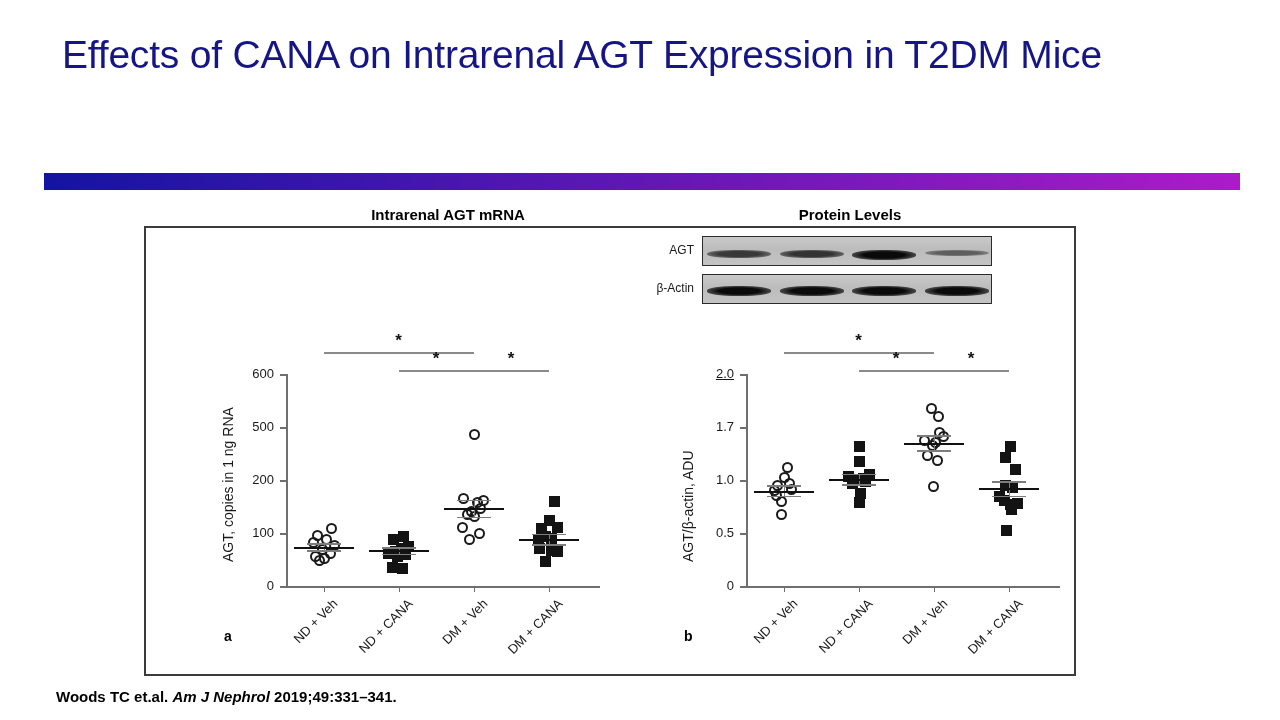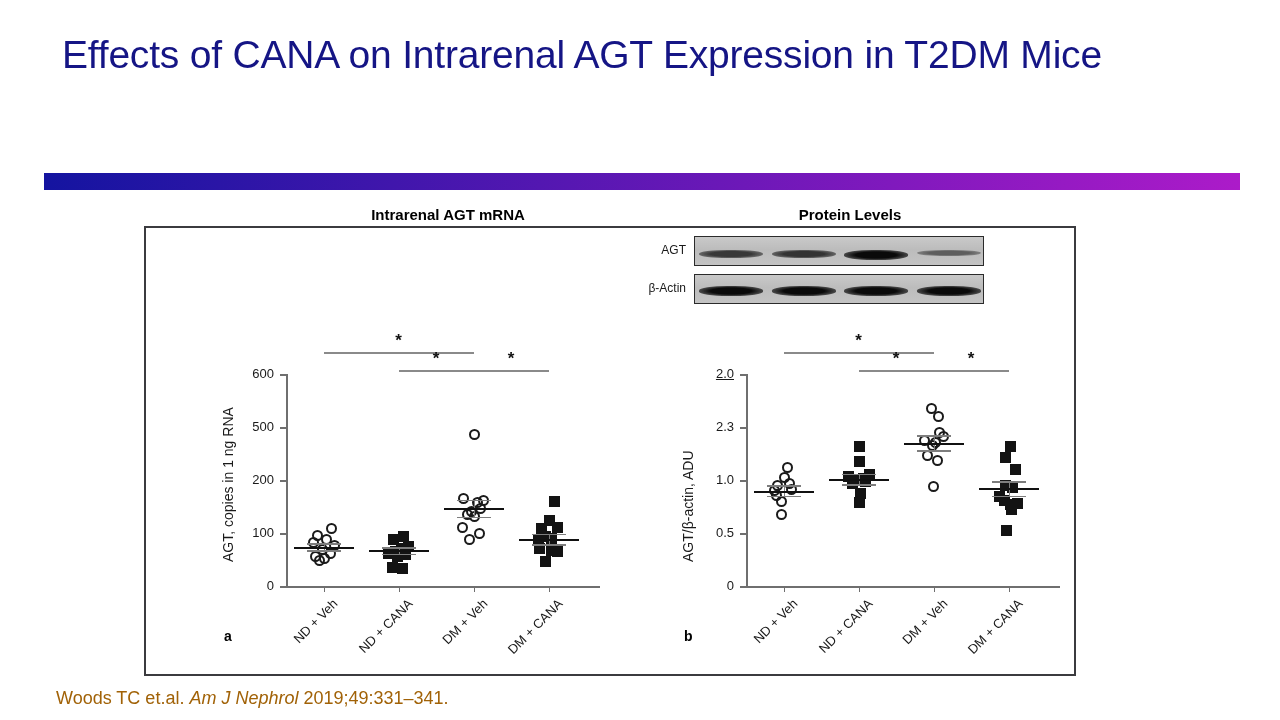--- a/index.html
+++ b/index.html
@@ -103,21 +103,21 @@
 
   
   .sig-bar { position:absolute; height:1.5px; background:#8a8a8a; }
   .sig-star {
     position:absolute;
     font-size:17px; color:#111; font-weight:bold;
     text-align:center; line-height:10px;
   }
 
   
-  #blot { position:absolute; }
+  #blot { position:absolute;margin-left:8px; }
   .blot-row {
     position:absolute;
     border:1.5px solid #2b2b2b;
     overflow:hidden;
     background:#cfcfcf;
   }
   .lane {
     position:absolute; top:0; bottom:0;
     background:linear-gradient(180deg,#c9c9c9 0%,#bcbcbc 45%,#c4c4c4 100%);
   }
@@ -125,21 +125,21 @@
   .blot-label {
     position:absolute;
     font-size:12px; color:#1a1a1a;
     text-align:right; white-space:nowrap;
   }
 
   
   #citation {
     position:absolute;
     left:56px; top:688px;
-    font-size:18px; font-weight:normal; color:#a16207;
+    font-size:15px; font-weight:bold; color:#000000;
   }
   #citation .ital { font-style:italic; }
 </style>
 </head>
 <body>
 
 <div id="slide-title" style="color: rgb(21, 21, 133);">Effects of CANA on Intrarenal AGT Expression in T2DM Mice</div>
 
 <div id="accent-bar" style="background: linear-gradient(90deg, rgb(20, 20, 160) 0%, rgb(172, 27, 201) 100%);"></div>
 
@@ -273,21 +273,21 @@
   <div class="plot" id="plot-b" style="left: 600px; top: 146px; width: 300px; height: 212px;">
       <div class="axis-line" style="left: 0px; top: 0px; width: 1.5px; height: 212px;"></div>
       <div class="axis-line" style="left: 0px; top: 212px; width: 314px; height: 1.5px;"></div>
       <div class="tick" style="left: -6px; top: 212px;"></div>
       <div class="ytick-label" style="left: -52px; top: 204px;">0</div>
       <div class="tick" style="left: -6px; top: 159px;"></div>
       <div class="ytick-label" style="left: -52px; top: 151px;">0.5</div>
       <div class="tick" style="left: -6px; top: 106px;"></div>
       <div class="ytick-label" style="left: -52px; top: 98px;">1.0</div>
       <div class="tick" style="left: -6px; top: 53px;"></div>
-      <div class="ytick-label" style="left: -52px; top: 45px;">2.3</div>
+      <div class="ytick-label" style="left: -52px; top: 45px;">1.7</div>
       <div class="tick" style="left: -6px; top: 0px;"></div>
       <div class="ytick-label" style="left: -52px; top: -8px; text-decoration: underline;">2.0</div>
       <div class="ylabel" style="left: -66px; top: 188px;">AGT/β-actin, ADU</div>
       <div class="xtick" style="left: 37.5px; top: 212px;"></div>
       <div class="xtick-label" style="left: 43.5px; top: 222px; width: 90px; margin-left: -90px;">ND + Veh</div>
       <div class="xtick" style="left: 112.5px; top: 212px;"></div>
       <div class="xtick-label" style="left: 118.5px; top: 222px; width: 90px; margin-left: -90px;">ND + CANA</div>
       <div class="xtick" style="left: 187.5px; top: 212px;"></div>
       <div class="xtick-label" style="left: 193.5px; top: 222px; width: 90px; margin-left: -90px;">DM + Veh</div>
       <div class="xtick" style="left: 262.5px; top: 212px;"></div>

